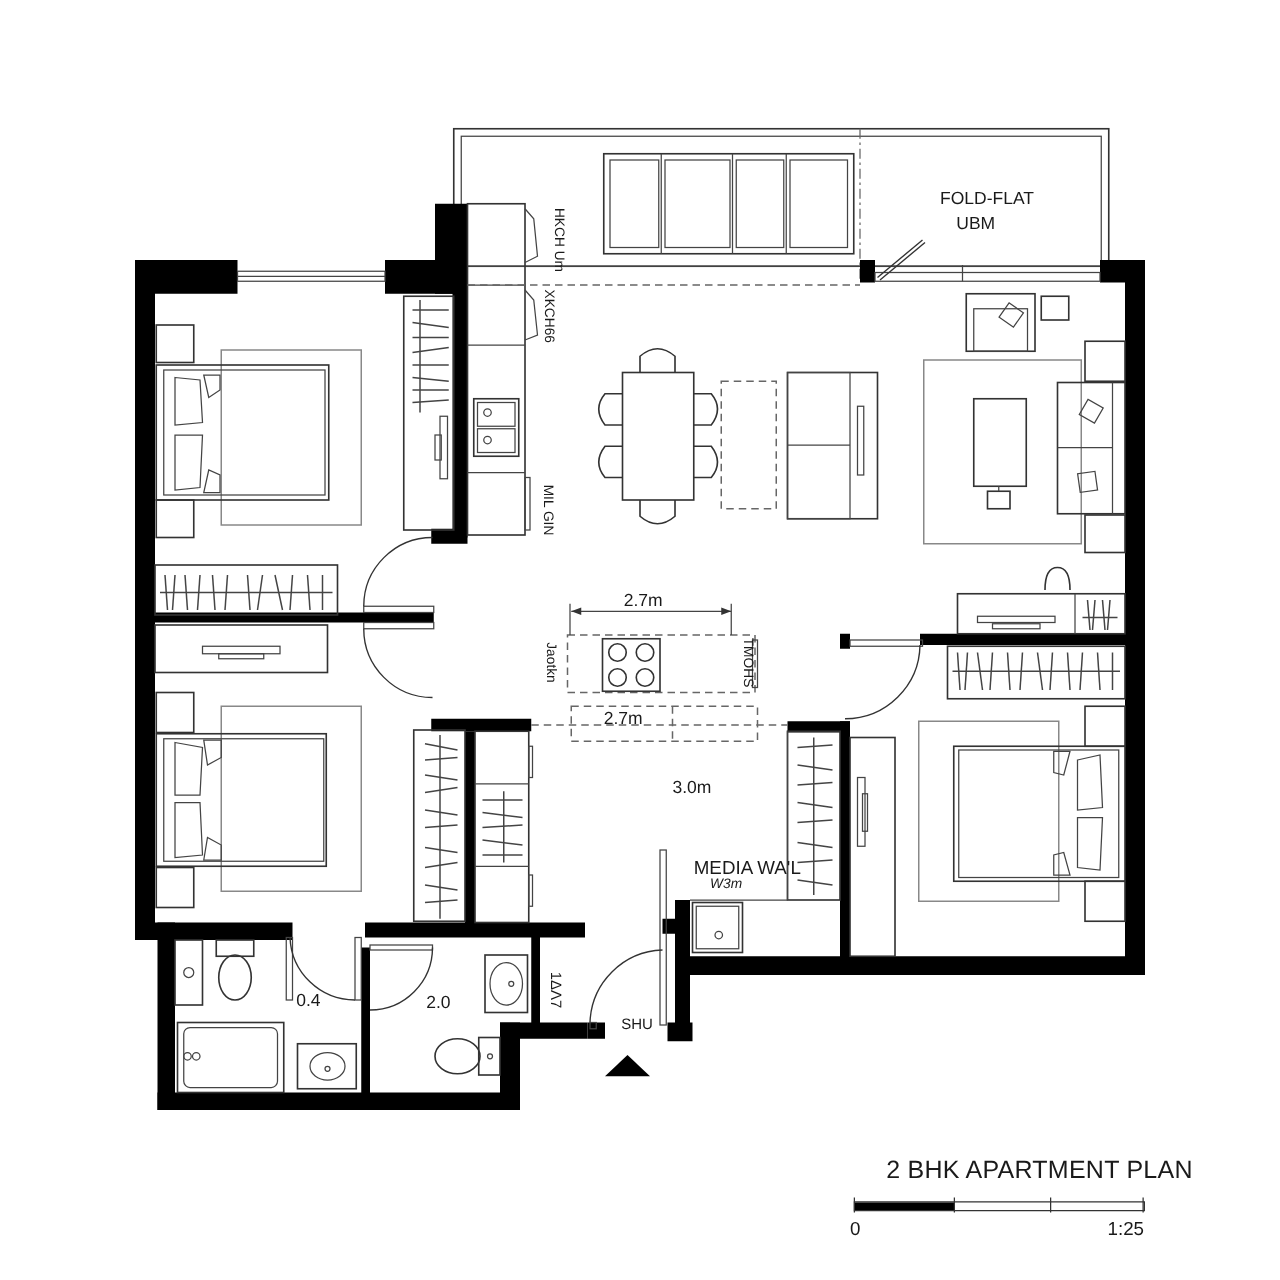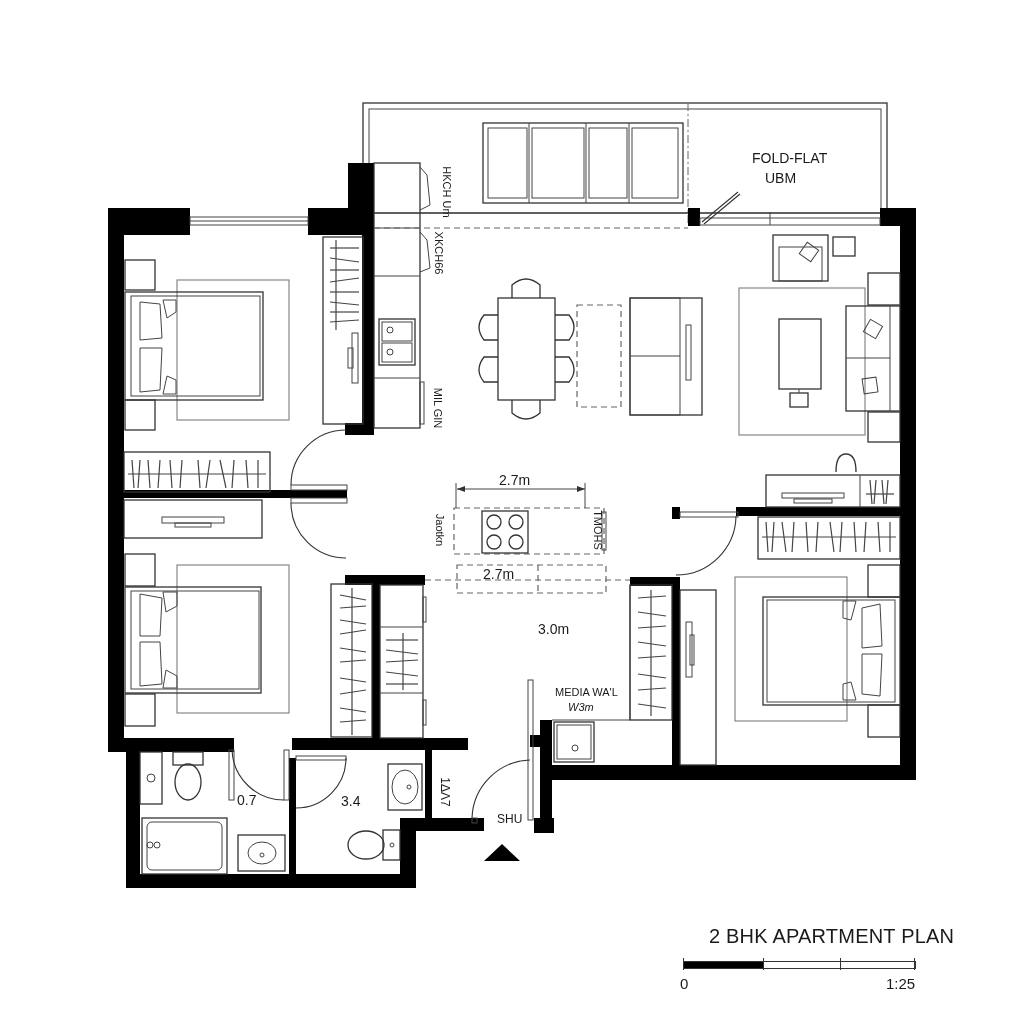--- a/index.html
+++ b/index.html
@@ -377,25 +377,25 @@
 <div class="lbl lbl-v" style="left:421px; top:186px; transform: rotate(90deg);">HKCH Um</div>
 <div class="lbl lbl-v" style="left:418px; top:247px; transform: rotate(90deg);">XKCH66</div>
 <div class="lbl lbl-v" style="left:418px; top:402px; transform: rotate(90deg);">MIL GIN</div>
 
 <div class="lbl lbl-md" style="left:499px; top:472px;">2.7m</div>
 <div class="lbl lbl-v" style="left:424px; top:524px; transform: rotate(90deg);">Jaotkn</div>
 <div class="lbl lbl-v" style="left:578px; top:524px; transform: rotate(90deg);">TMOHS</div>
 <div class="lbl lbl-md" style="left:483px; top:566px;">2.7m</div>
 
 <div class="lbl lbl-md" style="left:510px; top:621px;margin-left:28px;">3.0m</div>
-<div class="lbl" style="left:555px; top:686px; font-size:11px;">MEDIA WA'L</div>
+<div class="lbl" style="left:555px; top:686px; font-size:15px;">MEDIA WA'L</div>
 <div class="lbl" style="left:568px; top:701px; font-size:11px;font-style:italic;">W3m</div>
 
-<div class="lbl lbl-md" style="left:237px; top:792px;">0.7</div>
-<div class="lbl lbl-md" style="left:341px; top:793px;">3.4</div>
+<div class="lbl lbl-md" style="left:237px; top:792px;">0.4</div>
+<div class="lbl lbl-md" style="left:341px; top:793px;">2.0</div>
 <div class="lbl lbl-v" style="left:430px; top:785px; transform: rotate(90deg); font-size:12px;">1ΔΛ7</div>
 <div class="lbl" style="left:497px; top:812px; font-size:12px;">SHU</div>
 
 <div class="lbl title" style="left:681px; top:925px;">2 BHK APARTMENT PLAN</div>
 <div class="scale-bar">
   <div class="scale-fill"></div>
   <div class="scale-tick" style="left:-1px;"></div>
   <div class="scale-tick" style="left:79px;"></div>
   <div class="scale-tick" style="left:156px;"></div>
   <div class="scale-tick" style="left:230px;"></div>

